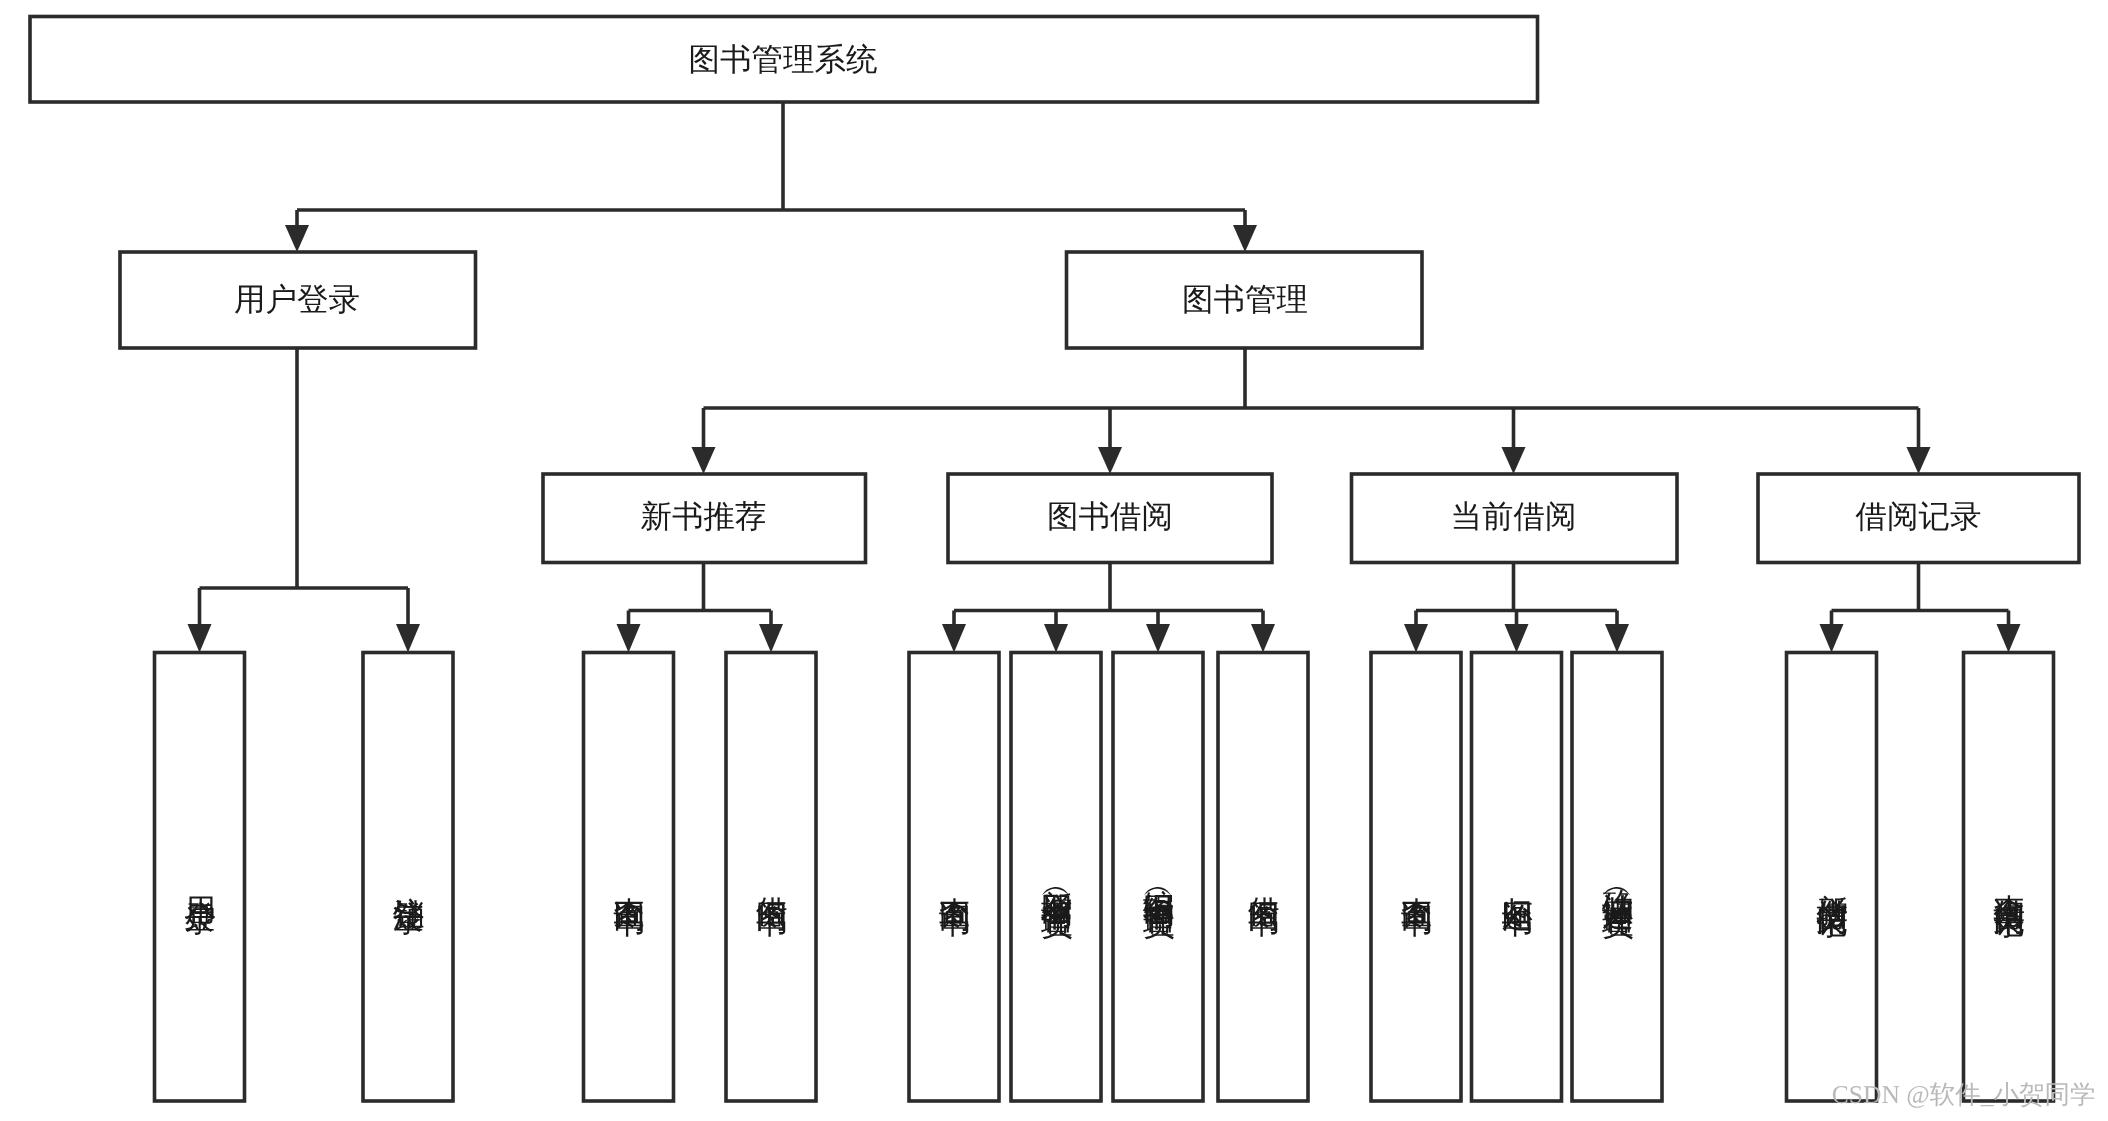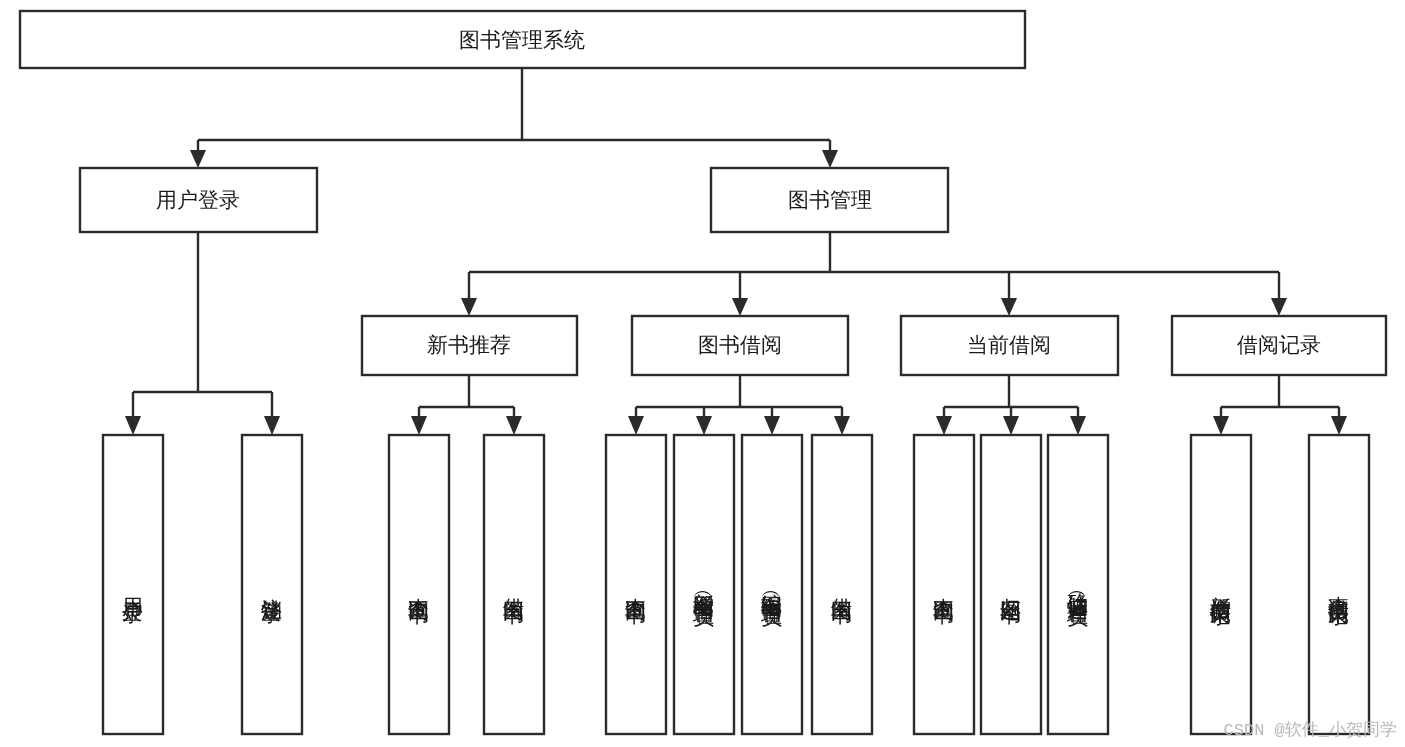--- a/index.html
+++ b/index.html
@@ -55,21 +55,21 @@
     fill: #1a1a1a;
     writing-mode: vertical-rl;
     text-orientation: upright;
     text-anchor: middle;
     letter-spacing: 2px;
   }
   .watermark-text {
     position: absolute;
     right: 8px;
     bottom: 6px;
-    font-family: Liberation Mono, monospace;
+    font-family: Liberation Serif, serif;
     font-size: 17px;
     color: #b9b9b9;
     white-space: nowrap;
     user-select: none;
   }
 </style>
 </head>
 <body>
 
 <div id="diagram-root">

